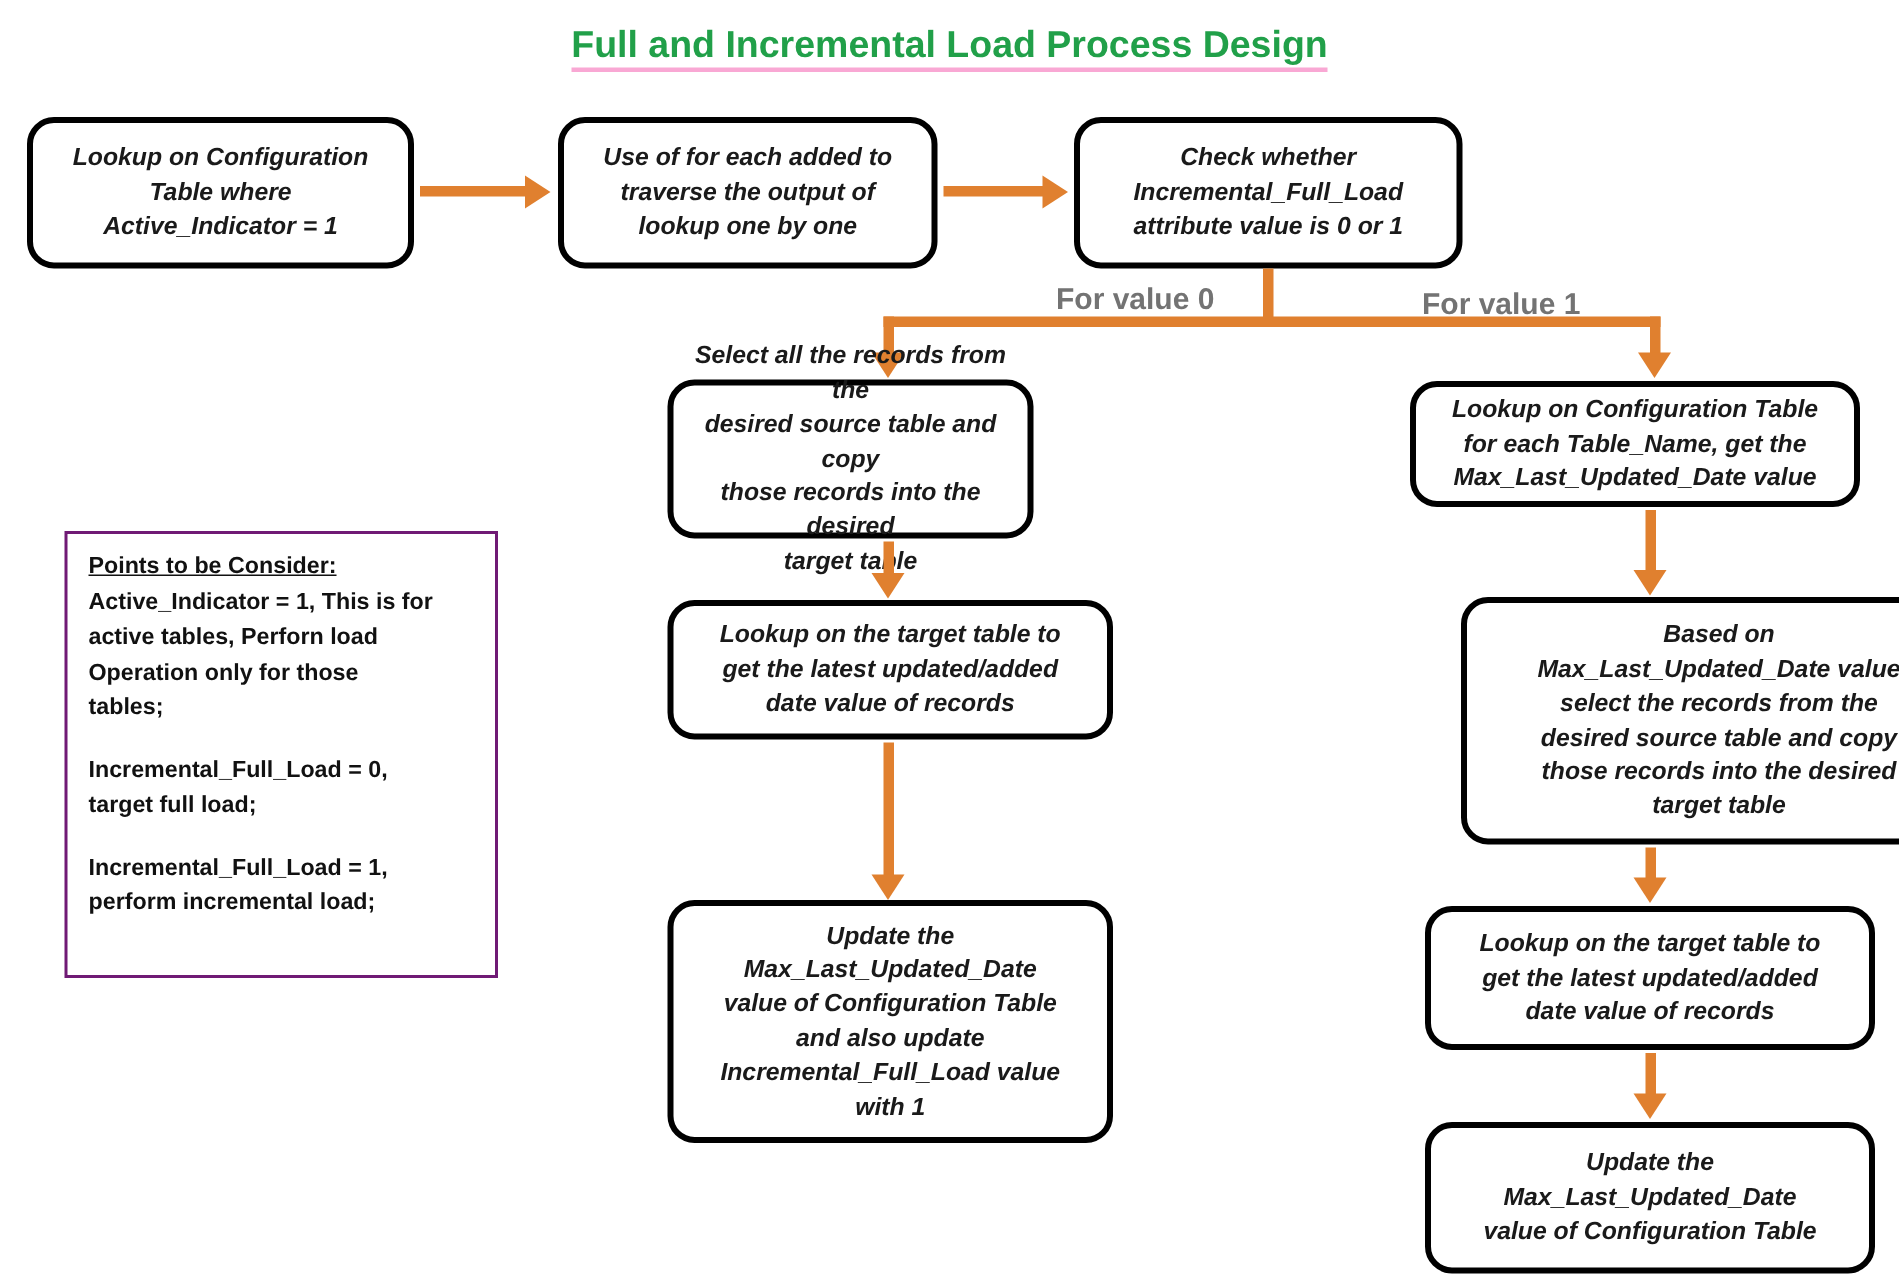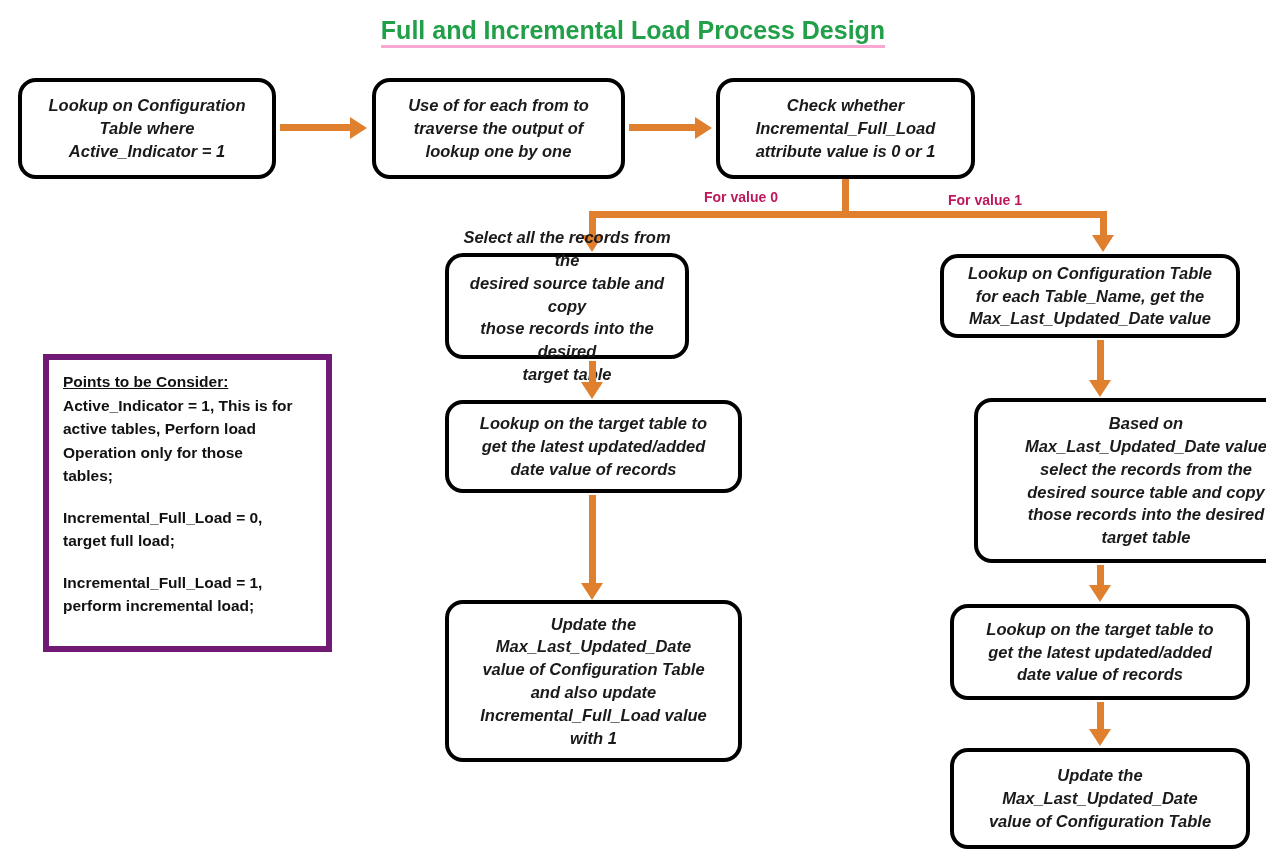--- a/index.html
+++ b/index.html
@@ -48,21 +48,21 @@
     color: #1a1a1a;
     line-height: 1.38;
     padding: 4px 9px;
     white-space: pre-line;
     font-style: italic;
   }
 
   .note {
     position: absolute;
     box-sizing: border-box;
-    border: 6px solid #701a75;
+    border: 2px solid #701a75;
     background: #ffffff;
     padding: 10px 12px 10px 14px;
     font-size: 15.5px;
     font-weight: bold;
     color: #111111;
     line-height: 1.52;
   }
   .note-title {
     text-decoration: underline;
     display: block;
@@ -93,44 +93,44 @@
   }
   .arrow-down {
     position: absolute;
     width: 0; height: 0;
     border-left: 11px solid transparent;
     border-right: 11px solid transparent;
     border-top: 17px solid #E0802F;
   }
   .branch-label {
     position: absolute;
-    font-size: 14px;
-    font-weight: bold;
-    color: #be185d;
+    font-size: 20px;
+    font-weight: bold;
+    color: #737373;
     white-space: nowrap;
     padding-left: 16px;
   }
 </style>
 </head>
 <body>
 
 <div id="canvas">
 
   <div class="title">
     <span>Full and Incremental Load Process Design</span>
   </div>
 
   <div class="node" style="left:18px; top:78px; width:258px; height:101px;">Lookup on Configuration
 Table where
 Active_Indicator = 1</div>
 
   <div class="hline" style="left:280px; top:124px; width:72px;"></div>
   <div class="arrow-right" style="left:350px; top:117px;"></div>
 
-  <div class="node" style="left:372px; top:78px; width:253px; height:101px;">Use of for each from to
+  <div class="node" style="left:372px; top:78px; width:253px; height:101px;">Use of for each added to
 traverse the output of
 lookup one by one</div>
 
   <div class="hline" style="left:629px; top:124px; width:68px;"></div>
   <div class="arrow-right" style="left:695px; top:117px;"></div>
 
   <div class="node" style="left:716px; top:78px; width:259px; height:101px;">Check whether
 Incremental_Full_Load
 attribute value is 0 or 1</div>
 

